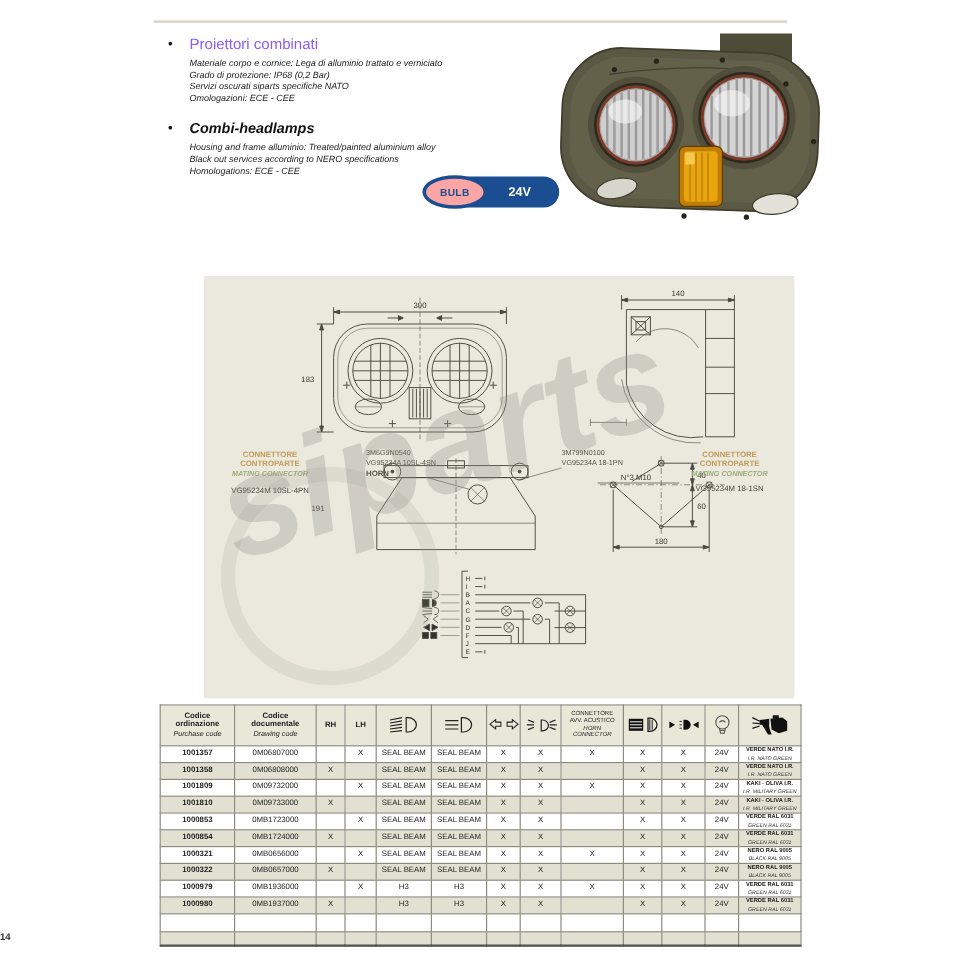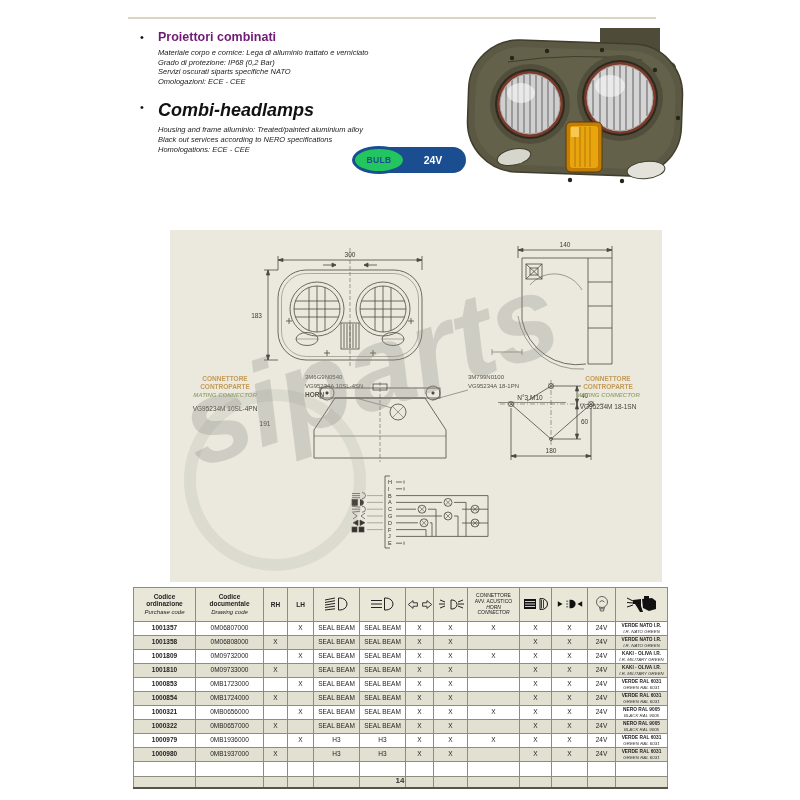--- a/index.html
+++ b/index.html
@@ -5,30 +5,30 @@
   html,body{margin:0;padding:0;}
   #page{position:relative;width:800px;height:800px;background:#ffffff;overflow:hidden;
         font-family:"Liberation Sans",sans-serif;color:#1c1c1c;}
   .abs{position:absolute;}
   
   #topline{left:128px;top:17px;width:528px;height:2px;background:#d9d5c3;}
   
   #info{left:128px;top:30px;width:330px;}
   .blk{position:relative;padding-left:30px;margin-bottom:14px;}
   .bullet{position:absolute;left:12px;top:1px;font-size:11px;color:#111;}
-  .t-it{font-size:12.5px;font-weight:bold;color:#701a75;margin:0 0 4px 0;}
-  .t-en{font-size:18px;font-weight:bold;font-style:italic;color:#111;margin:4px 0 4px 0;}
+  .t-it{font-size:12.5px;font-weight:normal;color:#8b5cf6;margin:0 0 4px 0;}
+  .t-en{font-size:12px;font-weight:bold;font-style:italic;color:#111;margin:4px 0 4px 0;}
   .spec{font-size:7.5px;line-height:9.6px;color:#222;font-style:italic;}
   .spec.i{font-style:italic;}
   
   #badge{left:352px;top:146px;width:114px;height:28px;}
   .badge-pill{position:absolute;left:26px;top:1px;width:88px;height:26px;background:#1b4e91;
               border-radius:13px;color:#fff;font-weight:bold;font-size:10.5px;
               display:flex;align-items:center;justify-content:center;padding-left:22px;box-sizing:border-box;}
-  .badge-ellipse{position:absolute;left:0;top:0;width:54px;height:28px;background:#22c55e;
+  .badge-ellipse{position:absolute;left:0;top:0;width:54px;height:28px;background:#fca5a5;
               border:3px solid #1b4e91;border-radius:50%;display:flex;align-items:center;
               justify-content:center;font-size:8.5px;font-weight:bold;color:#1b4e91;
               box-sizing:border-box;z-index:2;letter-spacing:.3px;}
   
   #photo{left:450px;top:20px;width:266px;height:170px;}
   
   #panel{left:170px;top:230px;width:492px;height:352px;background:#ebe9dd;}
   
   #tablewrap{left:133px;top:587px;width:534px;}
   table.tbl{border-collapse:collapse;table-layout:fixed;width:534px;border:1px solid #6f6e62;
@@ -42,21 +42,21 @@
   .tbl tbody td{height:13px;font-size:6.5px;color:#222;line-height:6.5px;}
   .tbl tbody tr:nth-child(even){background:#e2e0d1;}
   .tbl tbody tr:nth-child(odd){background:#ffffff;}
   td.c-purchase{font-weight:bold;font-size:7px;}
   td.c-drawing{font-size:6.5px;}
   td.c-beam{font-size:5.5px;}
   td.c-color .l1{display:block;font-weight:bold;font-size:4.8px;line-height:5.4px;}
   td.c-color .l2{display:block;font-style:italic;font-size:4.4px;line-height:5px;color:#333;}
   tr.empty1 td{height:14px;}
   tr.empty2 td{height:10px;background:#e2e0d1;}
-  #pagenum{left:0;top:776px;width:800px;text-align:center;font-size:8px;font-weight:bold;color:#333;}
+  #pagenum{left:0;top:776px;width:800px;text-align:left;font-size:8px;font-weight:bold;color:#333;}
   
   .dwg-dim{font-size:6.5px;fill:#3a3a35;}
   .dwg-lbl{font-size:6px;fill:#55534a;}
   .dwg-lbl-b{font-size:6.5px;font-weight:bold;fill:#55534a;}
   .conn-o{font-size:6.5px;font-weight:bold;fill:#c49a56;}
   .conn-g{font-size:6px;font-style:italic;font-weight:bold;fill:#9cab78;}
   .conn-c{font-size:6.5px;fill:#44433a;}
   .pin{font-size:5.5px;fill:#33322b;}
   .wm{font-size:118px;font-weight:bold;font-style:italic;fill:#8f8f89;opacity:0.30;}
 </style>

